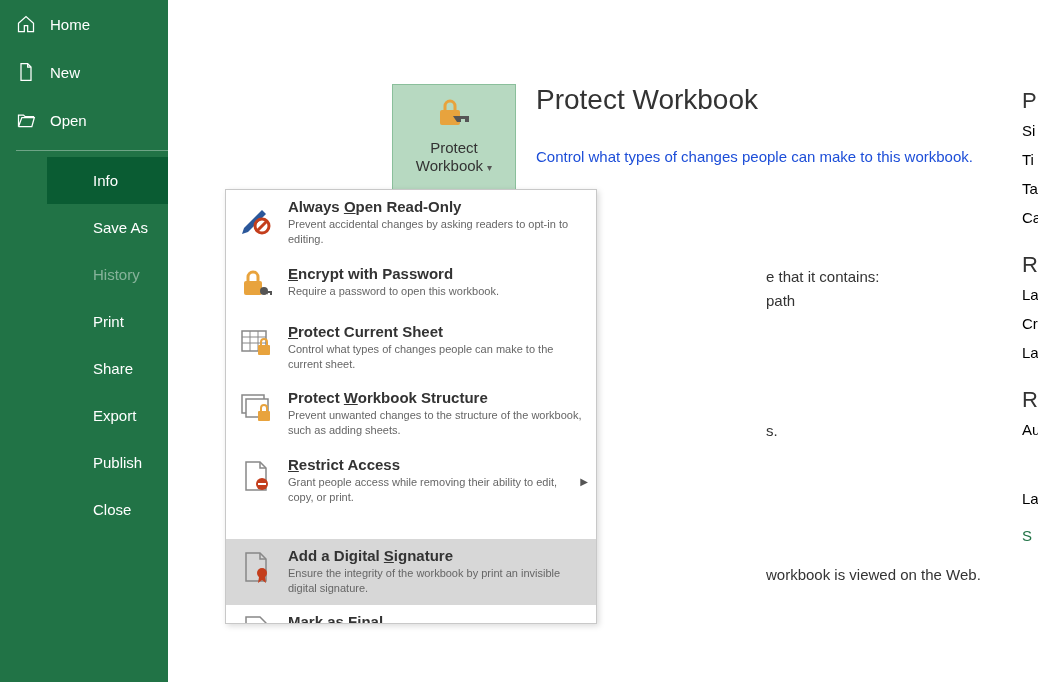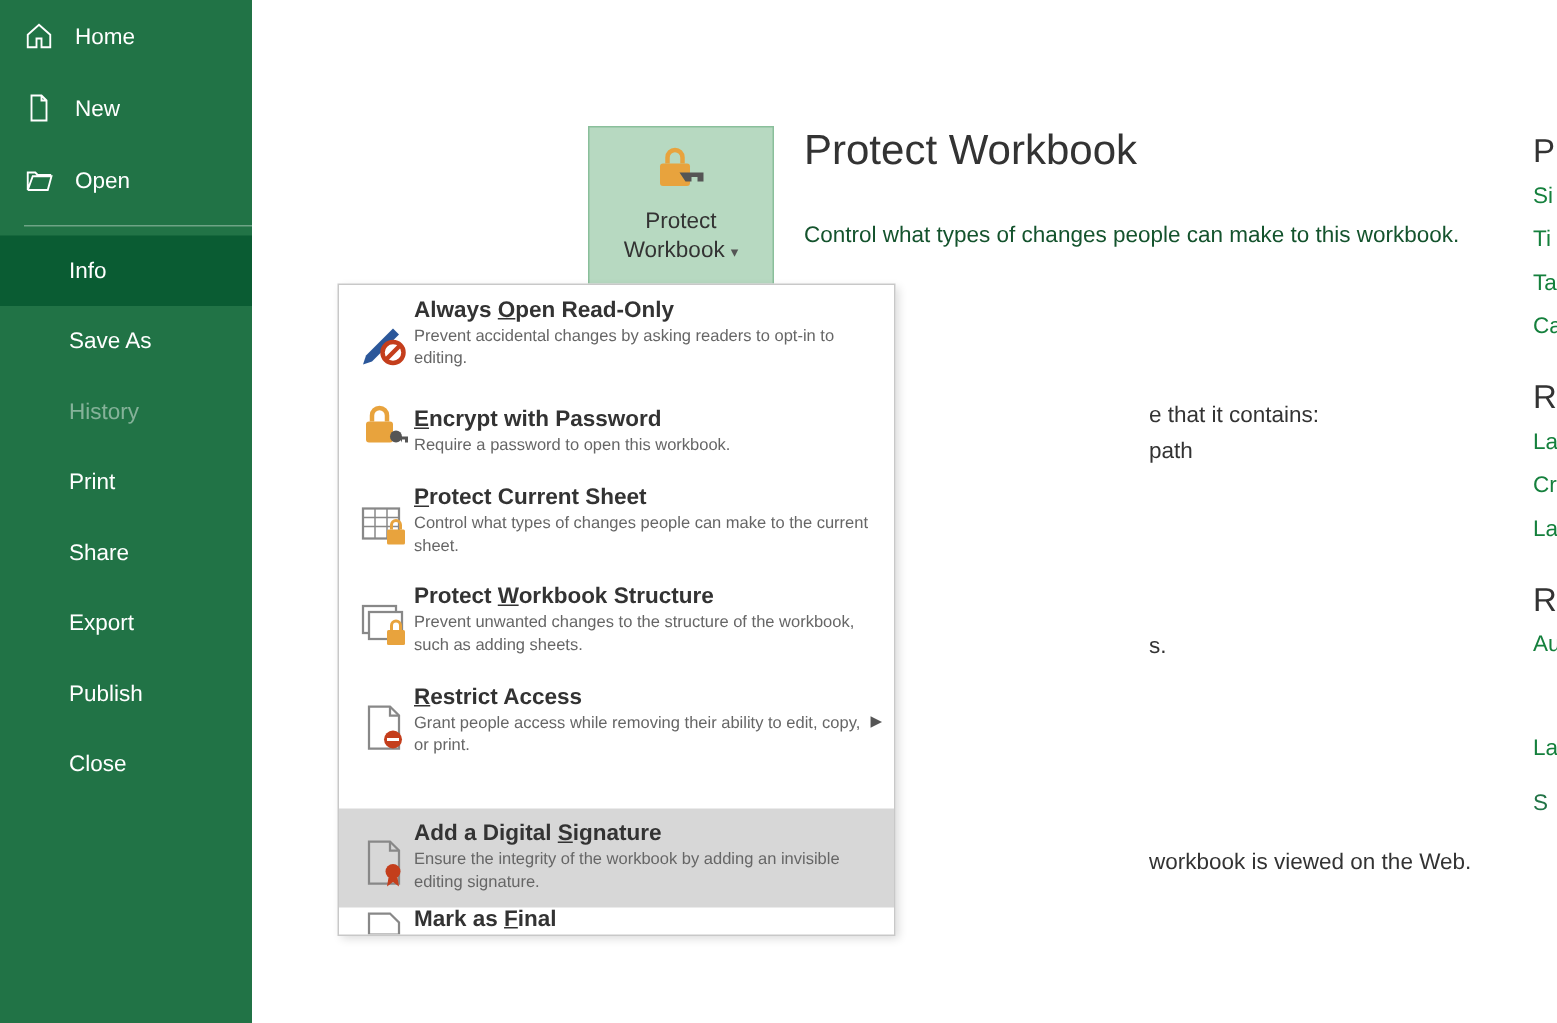--- a/index.html
+++ b/index.html
@@ -11,21 +11,21 @@
     background: #217346; color: #fff;
   }
   .side-item {
     display: flex; align-items: center; gap: 14px;
     padding: 14px 16px; font-size: 15px; cursor: pointer;
   }
   .side-item.icon-row { padding-left: 16px; }
   .side-item .icn { width: 20px; height: 20px; display: flex; align-items: center; justify-content: center; }
   .side-item .icn svg { width: 20px; height: 20px; stroke: #fff; fill: none; stroke-width: 1.5; }
   .side-divider { height: 1px; background: rgba(255,255,255,0.35); margin: 6px 16px; }
-  .side-list .side-item { padding: 15px 46px; font-size: 15px; }
+  .side-list .side-item { padding: 15px 46px; font-size: 15px; margin-left: 47px; }
   .side-item.active { background: #0a5c33; }
   .side-item.disabled { color: rgba(255,255,255,0.45); }
 
   
   .main {
     position: absolute; left: 168px; top: 0; right: 0; bottom: 0;
     background: #fff; color: #333; padding: 0;
   }
 
   
@@ -34,35 +34,35 @@
 
   .big-btn {
     width: 124px; height: 106px; background: #b7d9c1; border: 1px solid #8abf9b;
     display: flex; flex-direction: column; align-items: center; justify-content: center;
     text-align: center; font-size: 15px; color: #333; cursor: pointer; line-height: 1.25;
   }
   .big-btn .cap { margin-top: 6px; }
   .big-btn .chev { font-size: 10px; margin-left: 4px; color: #555; }
 
   .section-title { font-size: 28px; font-weight: 400; color: #333; margin-bottom: 6px; }
-  .section-desc { font-size: 15px; color: #14532d; margin-top: 32px; }
+  .section-desc { font-size: 15px; color: #1d4ed8; margin-top: 32px; }
 
   
   .bg-text { position: absolute; font-size: 15px; color: #333; white-space: nowrap; }
   .right-head { font-size: 22px; color: #333; padding: 2px 0; }
-  .right-lbl { font-size: 15px; color: #15803d; padding: 6px 0; }
+  .right-lbl { font-size: 15px; color: #000000; padding: 6px 0; }
   .right-link { color: #217346; }
 
   
   .menu {
     position: absolute; left: 225px; top: 189px; width: 372px;
     background: #fff; border: 1px solid #c8c8c8; box-shadow: 2px 2px 6px rgba(0,0,0,0.15);
   }
   .menu-item {
-    display: flex; align-items: flex-end; 
+    display: flex; align-items: flex-start; gap: 12px;
     padding: 8px 12px 10px 10px; cursor: pointer; position: relative;
   }
   .menu-item.hovered { background: #d7d7d7; margin-top: 24px; }
   .menu-item .micon { width: 40px; height: 40px; flex: none; display:flex; align-items:center; justify-content:center; }
   .menu-item .mtext { flex: 1; }
   .menu-item .mtitle { font-size: 15px; font-weight: 600; color: #333; margin-bottom: 2px; }
   .menu-item .mtitle .mn { text-decoration: underline; }
   .menu-item .mdesc { font-size: 11px; color: #666; line-height: 1.35; }
   .menu-item .sub-arrow { position: absolute; right: 8px; top: 50%; transform: translateY(-50%); font-size: 10px; color: #555; }
 </style>
@@ -249,21 +249,21 @@
     <span class="micon">
       <svg width="36" height="36" viewBox="0 0 36 36">
         <path d="M8 4 H22 L28 10 V32 H8 Z" fill="none" stroke="#888" stroke-width="1.5"></path>
         <path d="M22 4 V10 H28" fill="none" stroke="#888" stroke-width="1.5"></path>
         <circle cx="24" cy="24" r="5" fill="#c43e1c"></circle>
         <path d="M21 28 L20 34 L24 31 L28 34 L27 28" fill="#c43e1c"></path>
       </svg>
     </span>
     <div class="mtext">
       <div class="mtitle"><span>Add a Digital </span><span class="mn">S</span><span>ignature</span></div>
-      <div class="mdesc">Ensure the integrity of the workbook by adding an invisible editing signature.</div>
+      <div class="mdesc">Ensure the integrity of the workbook by print an invisible digital signature.</div>
     </div>
   </div>
   <div class="menu-item" style="padding-bottom:0; overflow:hidden; max-height:18px;">
     <span class="micon" style="height:18px;">
       <svg width="36" height="18" viewBox="0 0 36 18">
         <path d="M8 4 H22 L28 10 V18 H8 Z" fill="none" stroke="#888" stroke-width="1.5"></path>
       </svg>
     </span>
     <div class="mtext">
       <div class="mtitle"><span>Mark as </span><span class="mn">F</span><span>inal</span></div>

